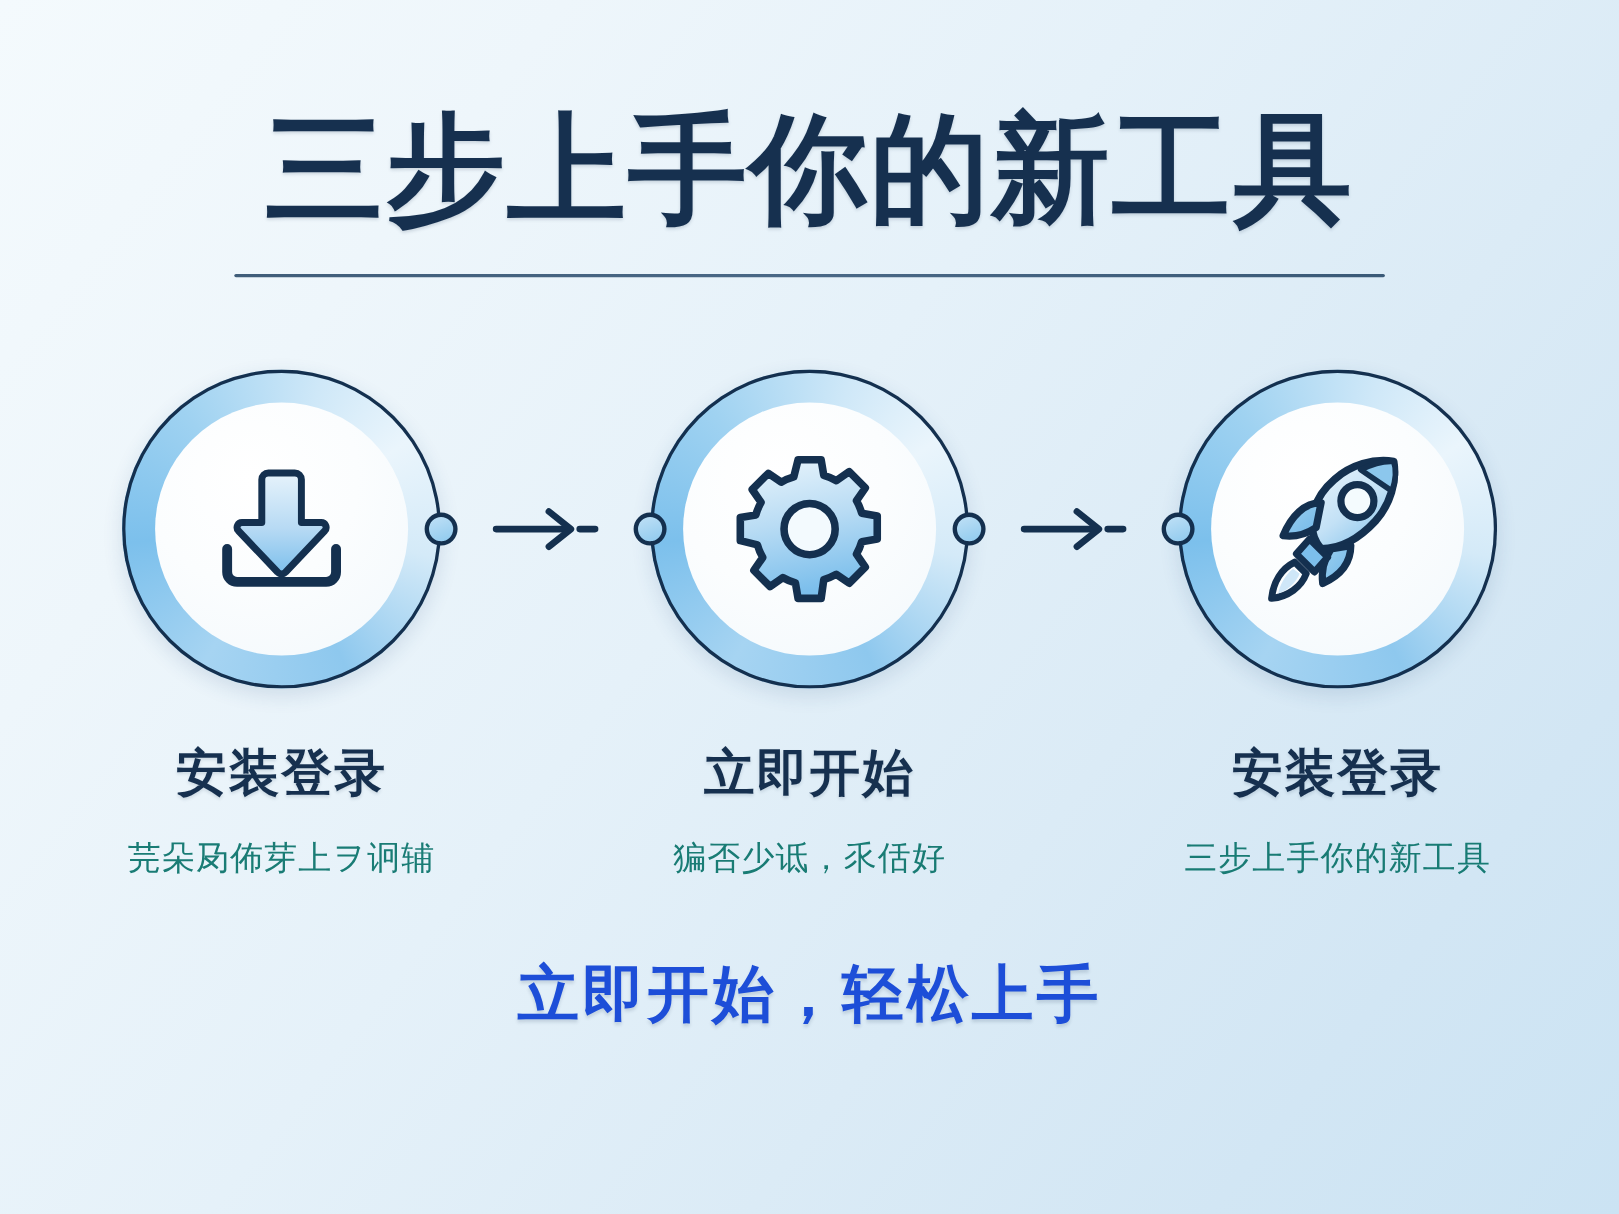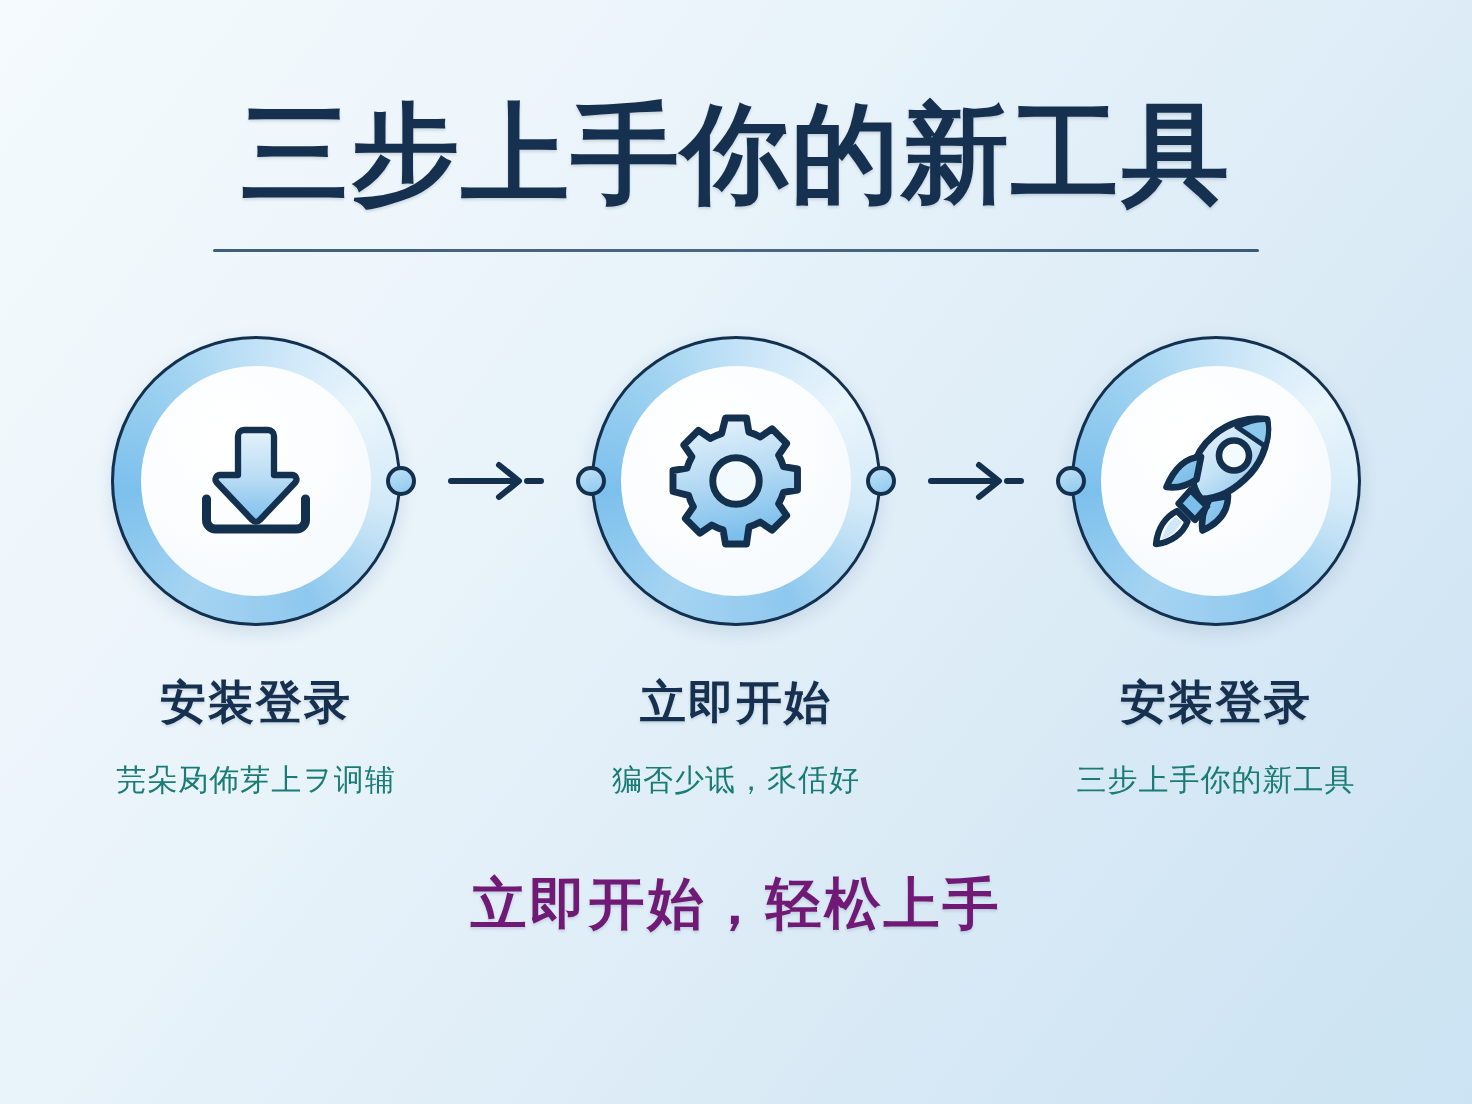--- a/index.html
+++ b/index.html
@@ -169,21 +169,21 @@
     letter-spacing: 1px;
     white-space: nowrap;
     opacity: 0.95;
   }
 
   
   .tagline {
     margin-top: 66px;
     font-size: 56px;
     font-weight: bold;
-    color: #701a75;
+    color: #1d4ed8;
     letter-spacing: 3px;
     white-space: nowrap;
     text-shadow: 0 2px 3px rgba(22,48,79,0.15);
   }
 </style>
 </head>
 <body>
 
 <div class="poster">
 

